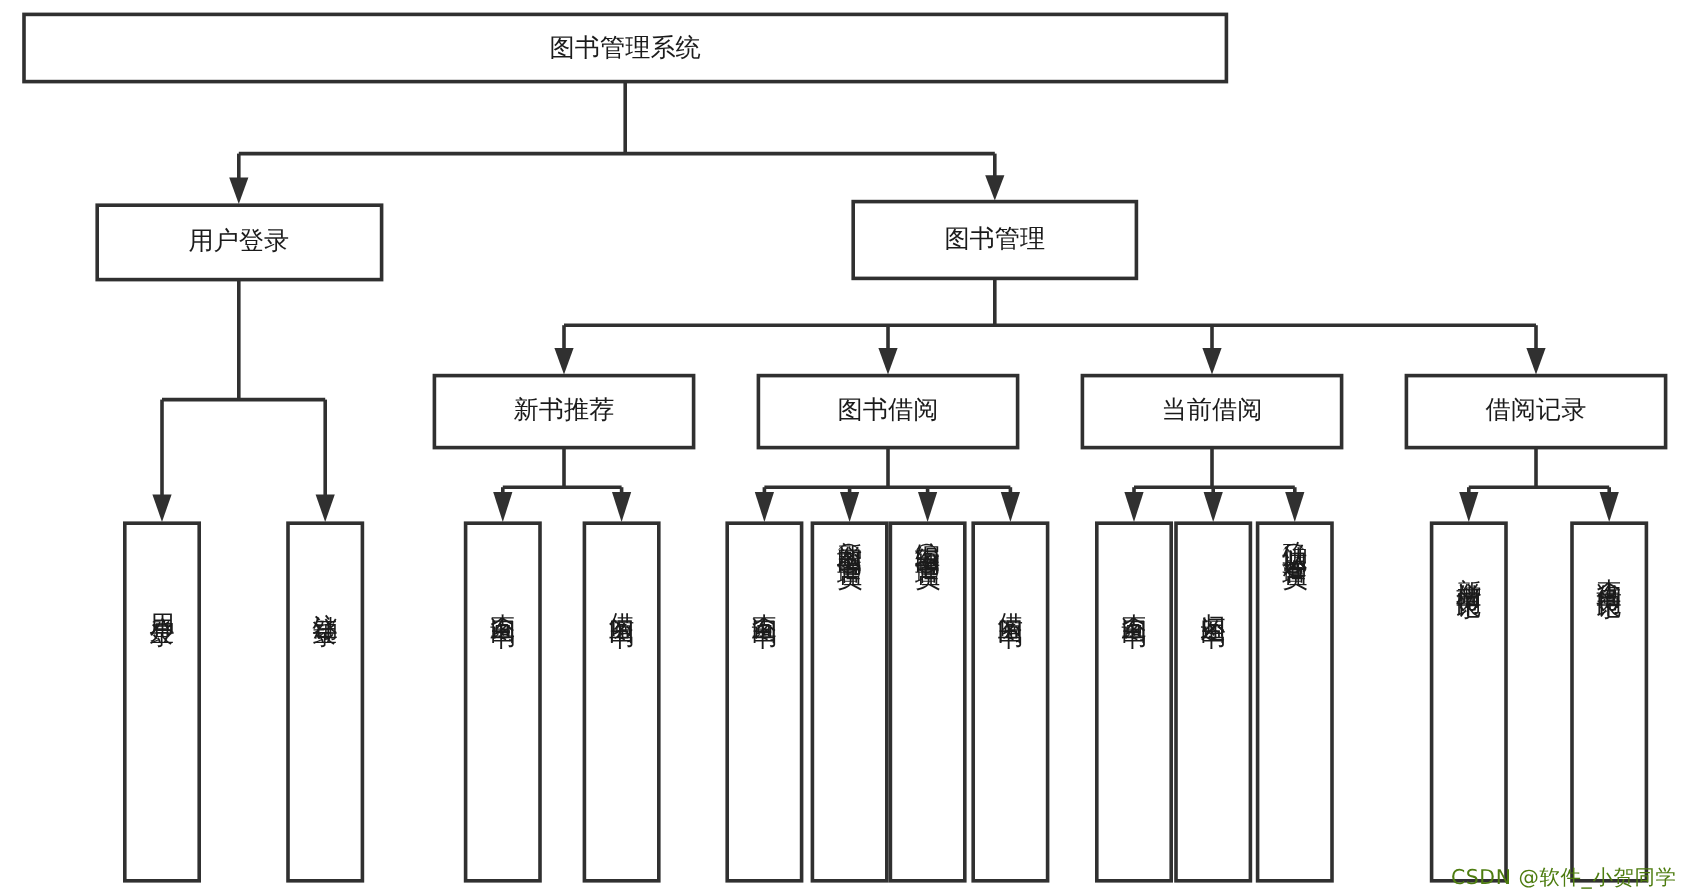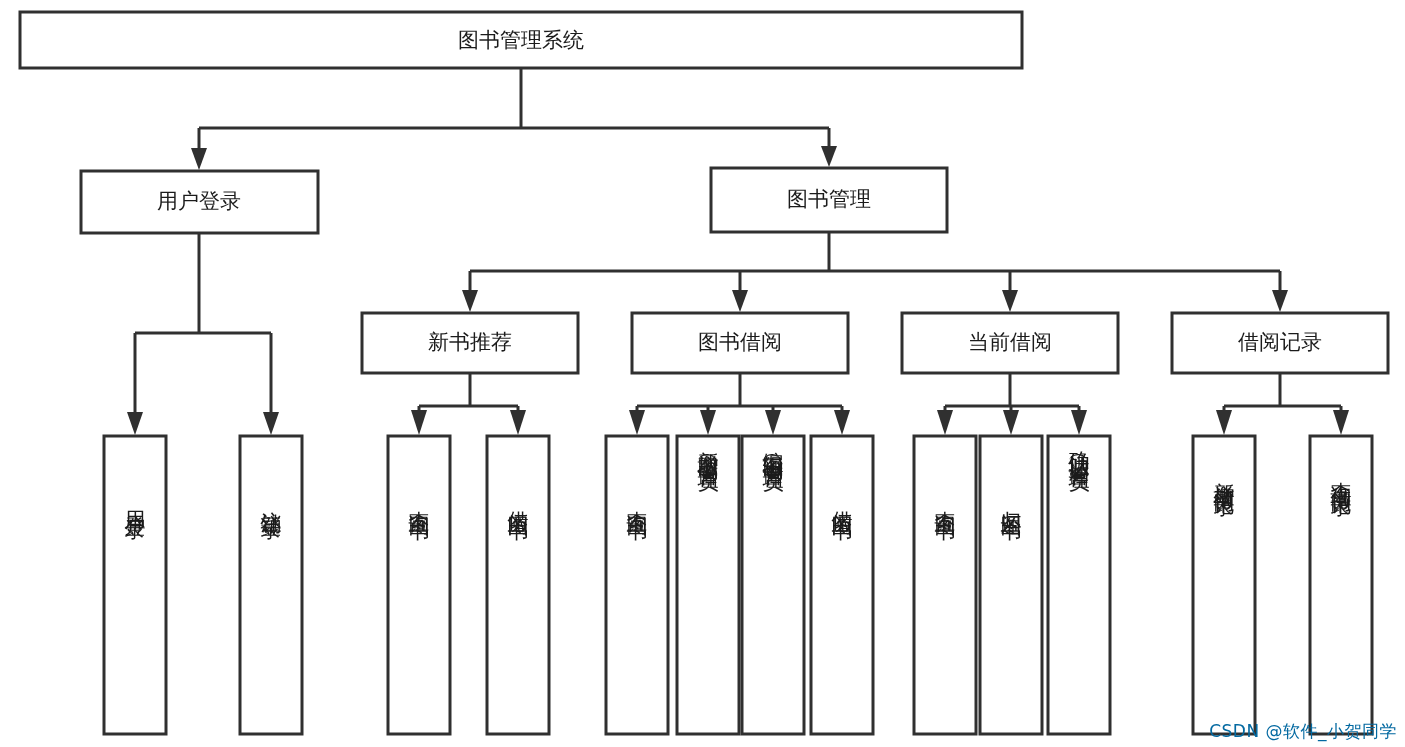--- a/index.html
+++ b/index.html
@@ -49,21 +49,21 @@
   }
   .arrow-head {
     fill: #303030;
     stroke: none;
   }
   .watermark {
     position: absolute;
     right: 8px;
     bottom: 4px;
     font-size: 17px;
-    color: #0369a1;
+    color: #4d7c0f;
     font-family: "DejaVu Sans", "Liberation Sans", sans-serif;
     white-space: nowrap;
     letter-spacing: 0.5px;
   }
 </style>
 </head>
 <body>
 
 <svg id="diagram" viewBox="0 0 1405 747" xmlns="http://www.w3.org/2000/svg">
 

